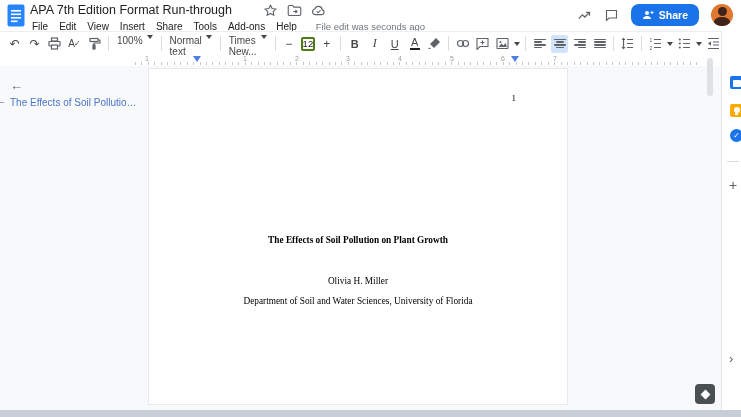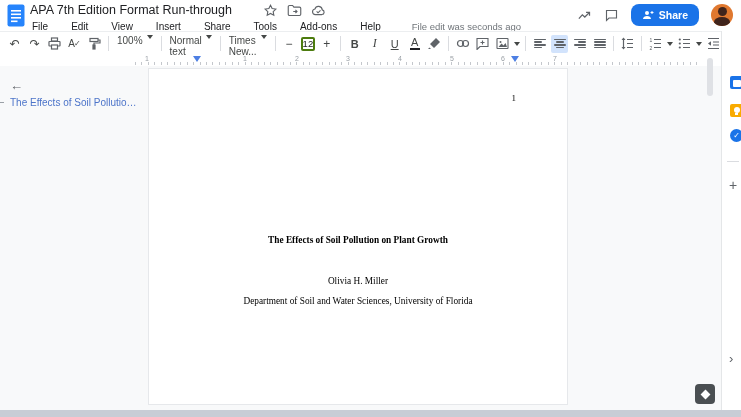--- a/index.html
+++ b/index.html
@@ -6,21 +6,21 @@
   html,body { width:741px; height:417px; overflow:hidden; }
   body { font-family:"Liberation Sans", sans-serif; background:#fff; position:relative; color:#202124; }
 
   
   .header { position:absolute; left:0; top:0; width:741px; height:31px; background:#fff; }
   .docs-logo { position:absolute; left:7px; top:4px; width:18px; height:23px; }
   .head-main { position:absolute; left:30px; top:2px; }
   .title-row { display:flex; align-items:center; height:16px; }
   .doc-title { font-size:12.5px; color:#202124; white-space:nowrap; }
   .title-icons { display:flex; gap:9px; margin-left:31px; color:#5f6368; align-items:center; }
-  .menu-row { display:flex; gap:19px; margin-top:3px; font-size:10px; color:#202124; align-items:center; }
+  .menu-row { display:flex; gap:7px; margin-top:3px; font-size:10px; color:#202124; align-items:center; }
   .menu-row span.mi { cursor:default; padding:0 2px; }
   .last-edit { color:#70757a; text-decoration:underline; margin-left:10px; font-size:9.5px; white-space:nowrap; }
   .head-right { position:absolute; right:8px; top:4px; display:flex; align-items:center; gap:12px; }
   .share-btn { display:flex; align-items:center; gap:5px; background:#1a73e8; color:#fff; font-size:10.5px; font-weight:bold; border:none; border-radius:8px; height:22px; padding:0 11px; }
   .avatar { width:22px; height:22px; border-radius:50%; background:#e0782f; position:relative; overflow:hidden; }
   .avatar .head { position:absolute; left:6.5px; top:3px; width:9px; height:9px; border-radius:50%; background:#40241c; }
   .avatar .shoulders { position:absolute; left:3px; top:13px; width:16px; height:10px; border-radius:50% 50% 0 0; background:#40241c; }
   .hicon { width:15px; height:15px; }
 
   

